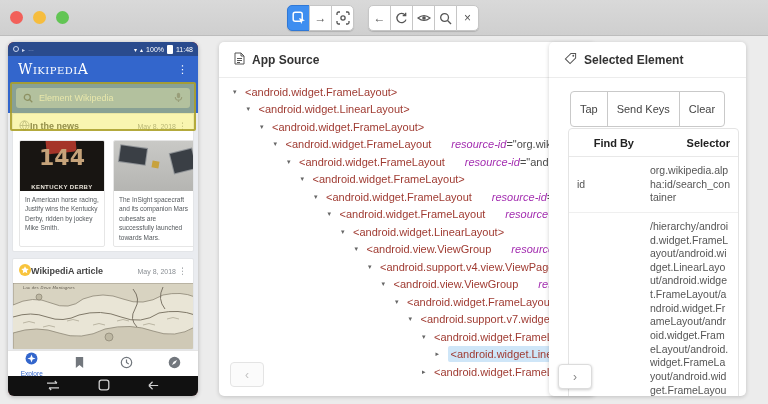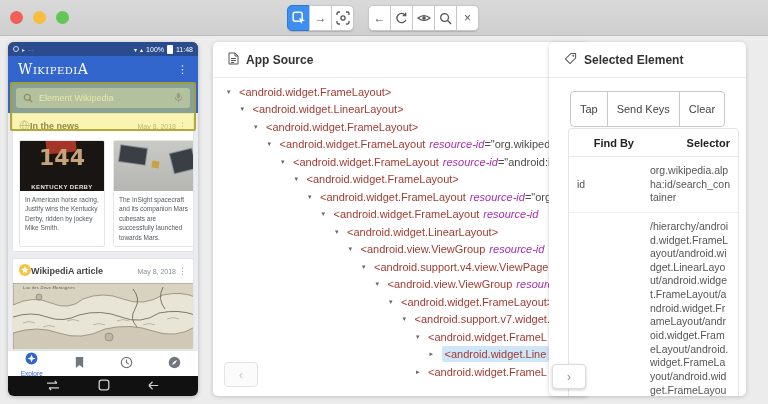--- a/index.html
+++ b/index.html
@@ -80,29 +80,29 @@
   .map-label { position:absolute; left:10px; top:26px; font-size:4px; font-style:italic; color:#5c564a; z-index:2; letter-spacing:.3px; }
 
   .bottomnav { position:absolute; left:0; top:308px; width:100%; height:26px; background:#fff;
     display:flex; align-items:center; border-top:1px solid #e5e5e5; }
   .navitem { flex:1; display:flex; flex-direction:column; align-items:center; justify-content:center; gap:1px; }
   .navitem .lbl { font-size:6.5px; color:#3366cc; }
   .androidnav { position:absolute; left:0; top:334px; width:100%; height:20px; background:#111;
     display:flex; align-items:center; justify-content:space-evenly; }
 
   
-  .panel-source { left:213px; width:376px; }
+  .panel-source { left:219px; width:376px; }
   .panel-head { height:36px; display:flex; align-items:center; padding:0 15px; gap:7px;
     border-bottom:1px solid #ececec; }
   .panel-title { font-size:12px; font-weight:bold; color:#333; }
   .tree { position:absolute; left:0; top:37px; right:0; bottom:0; overflow:hidden; padding-top:4px; }
   .trow { height:17.5px; display:flex; align-items:center; white-space:nowrap; font-size:11px; cursor:pointer; }
   .arr { color:#666; font-size:7px; width:14px; flex:none; text-align:left; padding-left:2px; }
   .tag { color:#9f3a31; }
-  .attr { color:#a32db0; font-style:italic; margin-left:4px; }
+  .attr { color:#a32db0; font-style:italic; margin-left:20px; }
   .val { color:#4a4a4a; }
   .selwrap { background:#cfe6f8; border-radius:2px; padding:2px 3px; display:inline-flex; align-items:center; }
   .pagerbtn { position:absolute; width:34px; height:25px; border-radius:4px; font-size:12px;
     display:flex; align-items:center; justify-content:center; z-index:8; cursor:pointer; }
   .pagerbtn.prev { left:11px; bottom:9px; background:#fbfbfb; border:1px solid #e4e4e4; color:#c2c2c2; }
   .pagerbtn.next { right:3px; bottom:7px; background:#fff; border:1px solid #dcdcdc; color:#888;
     box-shadow:0 1px 3px rgba(0,0,0,.2); }
 
   
   .panel-selected { left:549px; width:197px; }

